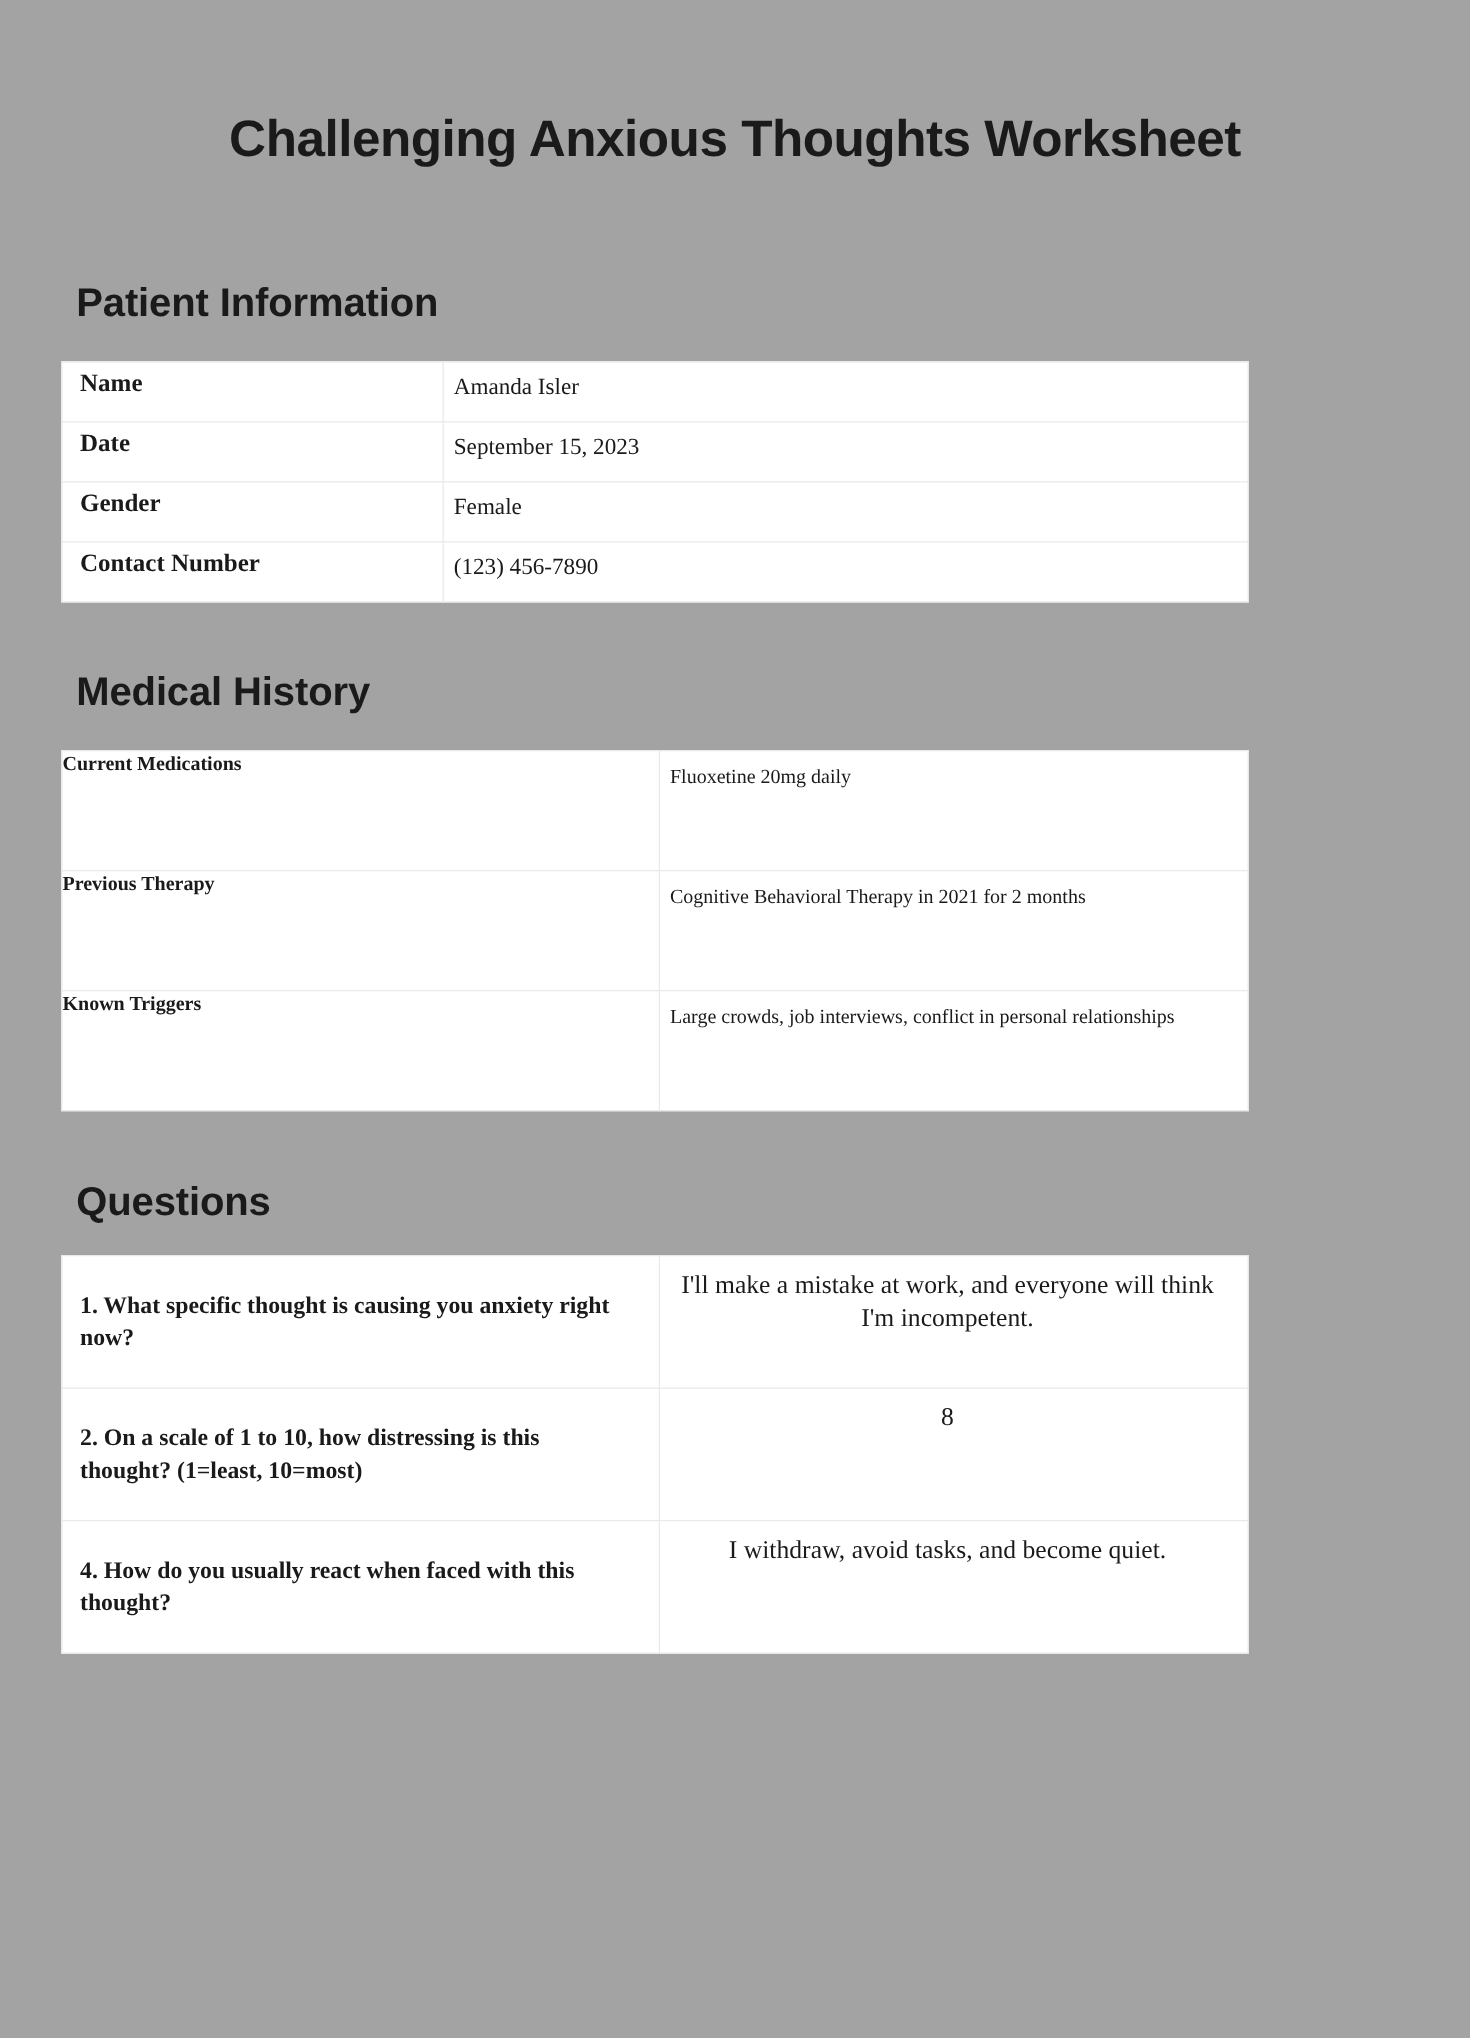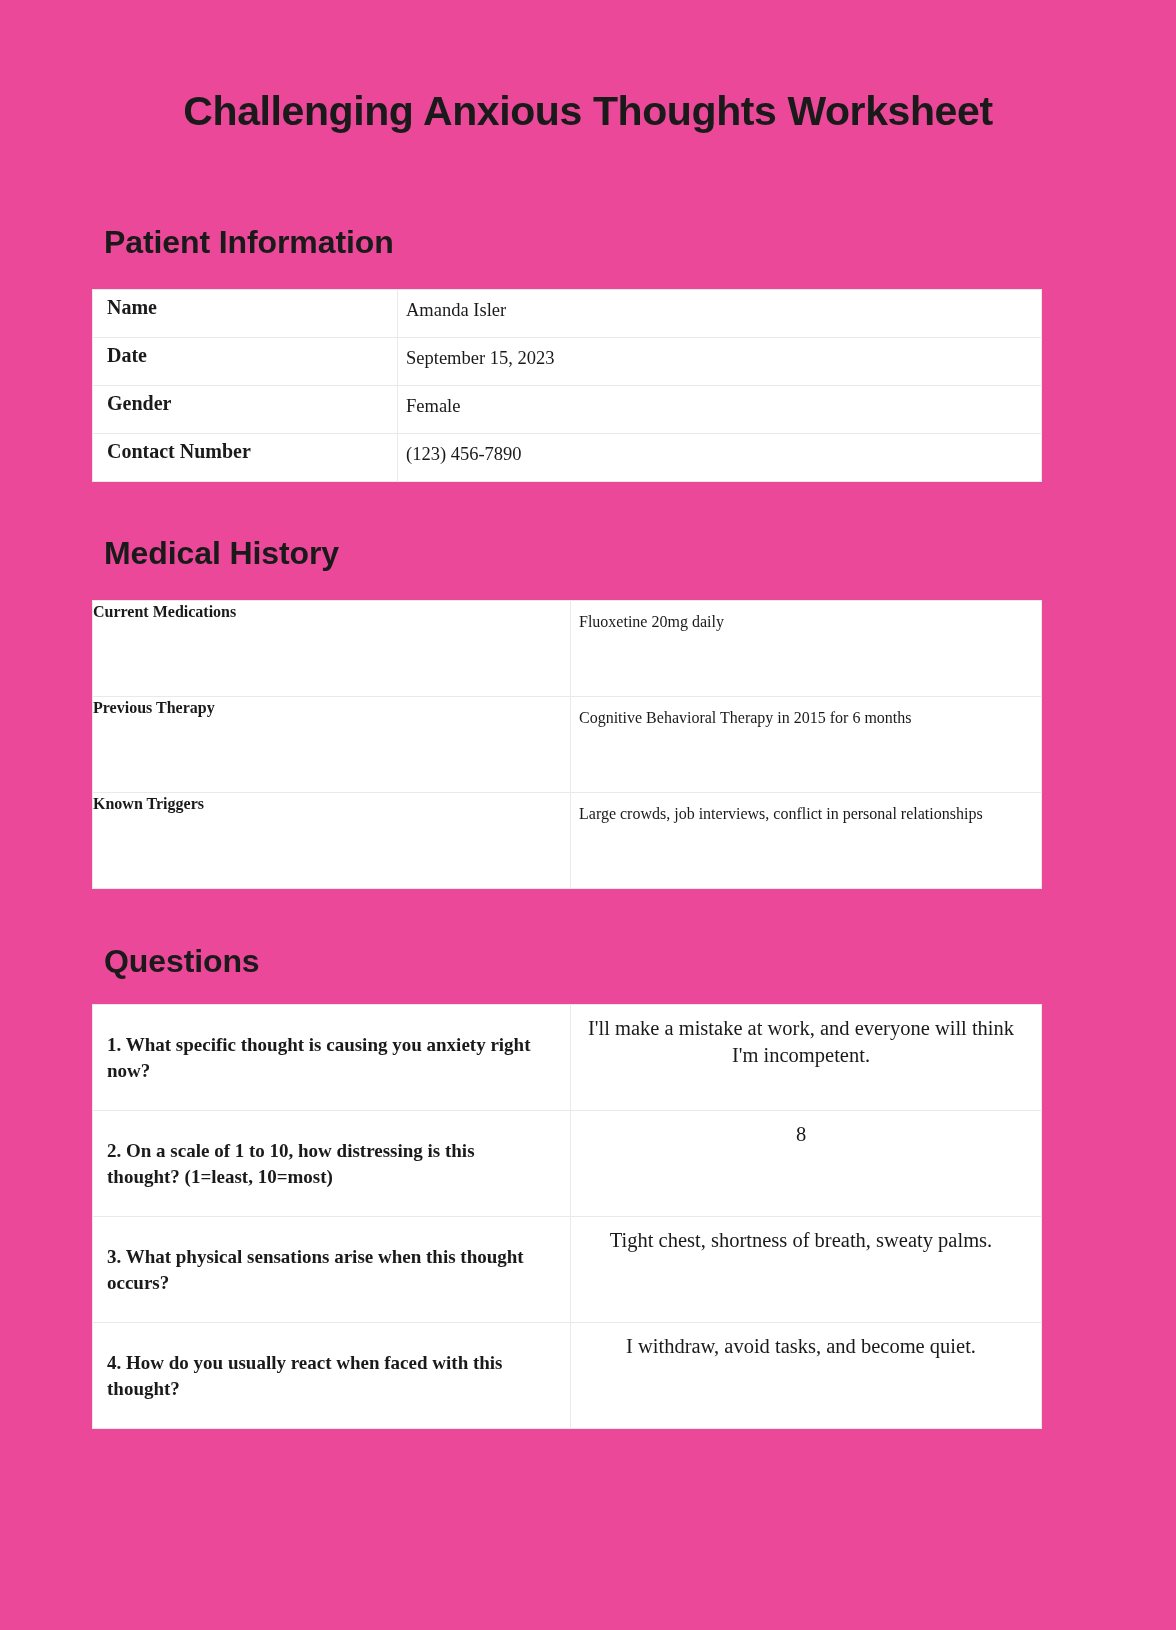--- a/index.html
+++ b/index.html
@@ -12,23 +12,23 @@
     width: 1176px;
     height: 1630px;
     font-family: "Liberation Sans", sans-serif;
     color: #1a1a1a;
     -webkit-font-smoothing: antialiased;
   }
   .page {
     position: relative;
     width: 1176px;
     height: 1630px;
-    background: #ec4899;
+    background: #a3a3a3;
     box-sizing: border-box;
-    padding: 0 92px;
+    padding: 0 49px;
   }
   .doc-title {
     margin: 0;
     padding-top: 88px;
     text-align: center;
     font-size: 41px;
     font-weight: bold;
     letter-spacing: -0.4px;
     color: #1a1a1a;
     line-height: 1.15;
@@ -147,21 +147,21 @@
         <col class="col-label">
         <col>
       </colgroup>
     <tbody>
       <tr>
         <td class="label-cell">Current Medications</td>
         <td class="value-cell">Fluoxetine 20mg daily</td>
       </tr>
       <tr>
         <td class="label-cell">Previous Therapy</td>
-        <td class="value-cell">Cognitive Behavioral Therapy in 2015 for 6 months</td>
+        <td class="value-cell">Cognitive Behavioral Therapy in 2021 for 2 months</td>
       </tr>
       <tr>
         <td class="label-cell">Known Triggers</td>
         <td class="value-cell">Large crowds, job interviews, conflict in personal relationships</td>
       </tr>
     </tbody>
   </table>
 
   <h2 class="section-heading sec-questions-heading">Questions</h2>
 
@@ -173,23 +173,19 @@
     <tbody>
       <tr>
         <td class="label-cell">1. What specific thought is causing you anxiety right now?</td>
         <td class="value-cell">I'll make a mistake at work, and everyone will think I'm incompetent.</td>
       </tr>
       <tr>
         <td class="label-cell">2. On a scale of 1 to 10, how distressing is this thought? (1=least, 10=most)</td>
         <td class="value-cell">8</td>
       </tr>
       <tr>
-        <td class="label-cell">3. What physical sensations arise when this thought occurs?</td>
-        <td class="value-cell">Tight chest, shortness of breath, sweaty palms.</td>
-      </tr>
-      <tr>
         <td class="label-cell">4. How do you usually react when faced with this thought?</td>
         <td class="value-cell">I withdraw, avoid tasks, and become quiet.</td>
       </tr>
     </tbody>
   </table>
 
 </div>
 
 </body></html>

